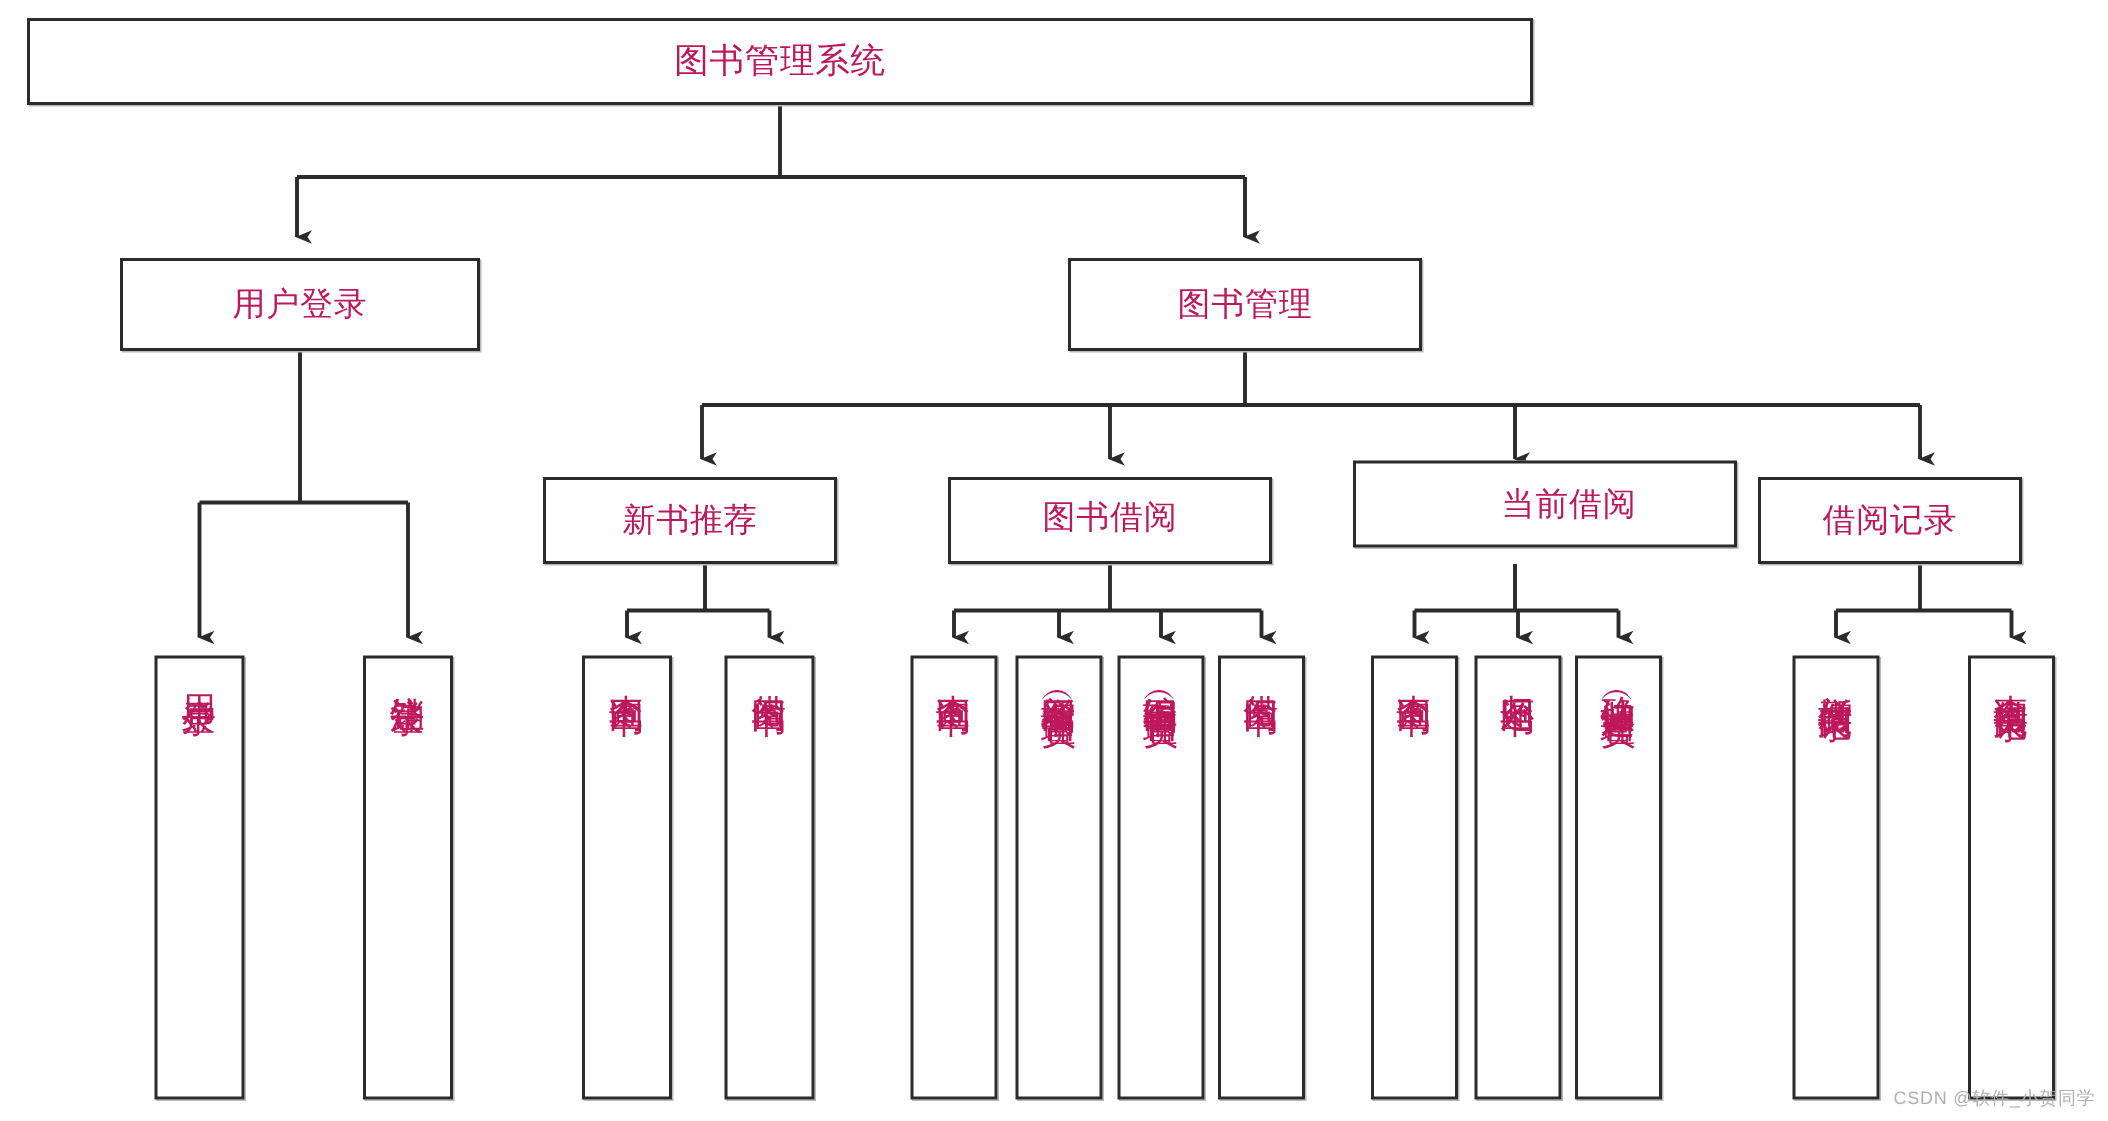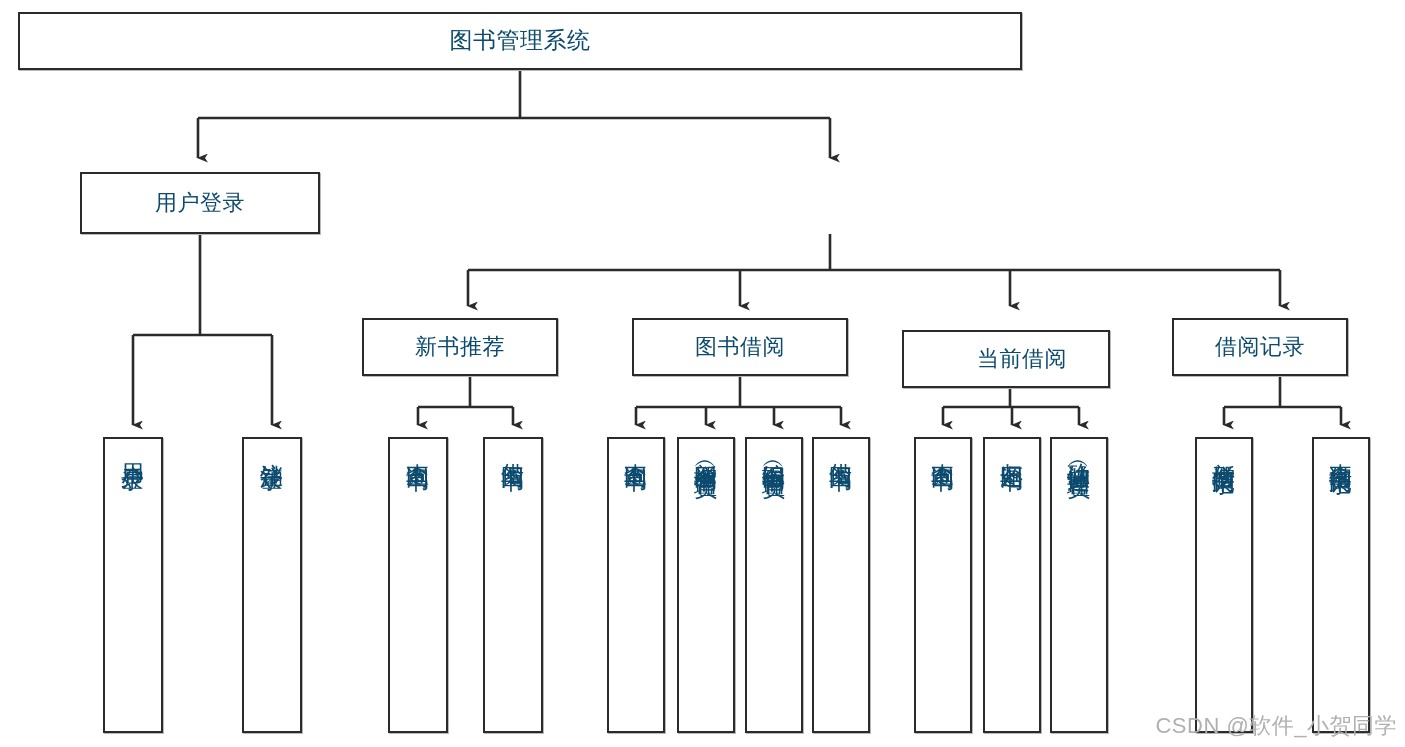--- a/index.html
+++ b/index.html
@@ -28,21 +28,21 @@
   }
   .node {
     position: absolute;
     box-sizing: border-box;
     background: #ffffff;
     border: 2px solid #2b2b2b;
     box-shadow: 1px 1px 0 #b9b9b9;
     display: flex;
     align-items: center;
     justify-content: center;
-    color: #0c4a6e;
+    color: #be185d;
     z-index: 2;
   }
   .node-h .label {
     font-size: 22px;
     letter-spacing: 0.5px;
     line-height: 1.1;
     white-space: nowrap;
   }
   .node-v {
     padding: 6px 0;
@@ -59,21 +59,21 @@
     text-align: center;
     max-height: 100%;
   }
   .node-root .label {
     font-size: 23px;
   }
   #watermark {
     position: absolute;
     right: 8px;
     bottom: 6px;
-    font-size: 22px;
+    font-size: 12px;
     color: #b0b0b0;
     z-index: 5;
     white-space: nowrap;
     letter-spacing: 0.5px;
   }
 </style>
 </head>
 <body>
 
 <div id="stage">
@@ -128,28 +128,31 @@
     </g>
   </svg>
 
   <div class="node node-h node-root" style="left:18px; top:12px; width:1004px; height:58px;">
     <span class="label">图书管理系统</span>
   </div>
 
   <div class="node node-h" style="left:80px; top:172px; width:240px; height:62px;">
     <span class="label">用户登录</span>
   </div>
+  <div class="node node-h" style="left:712px; top:172px; width:236px; height:62px;">
+    <span class="label">图书管理</span>
+  </div>
 
   <div class="node node-h" style="left:362px; top:318px; width:196px; height:58px;">
     <span class="label">新书推荐</span>
   </div>
-  <div class="node node-h" style="left:632px; top:318px; width:216px; height:58px;">
+  <div class="node node-h" style="left:632px; top:318px; width:216px; height:58px;font-family:Liberation Mono, monospace;">
     <span class="label">图书借阅</span>
   </div>
-  <div class="node node-h" style="left:902px; top:330px; width:208px; height:58px;padding-left:32px;">
+  <div class="node node-h" style="left:902px; top:307px; width:256px; height:58px;padding-left:32px;">
     <span class="label">当前借阅</span>
   </div>
   <div class="node node-h" style="left:1172px; top:318px; width:176px; height:58px;">
     <span class="label">借阅记录</span>
   </div>
 
   <div class="node node-v" style="left:103px; top:437px; width:60px; height:296px;">
     <span class="label">用户登录</span>
   </div>
   <div class="node node-v" style="left:242px; top:437px; width:60px; height:296px;">

